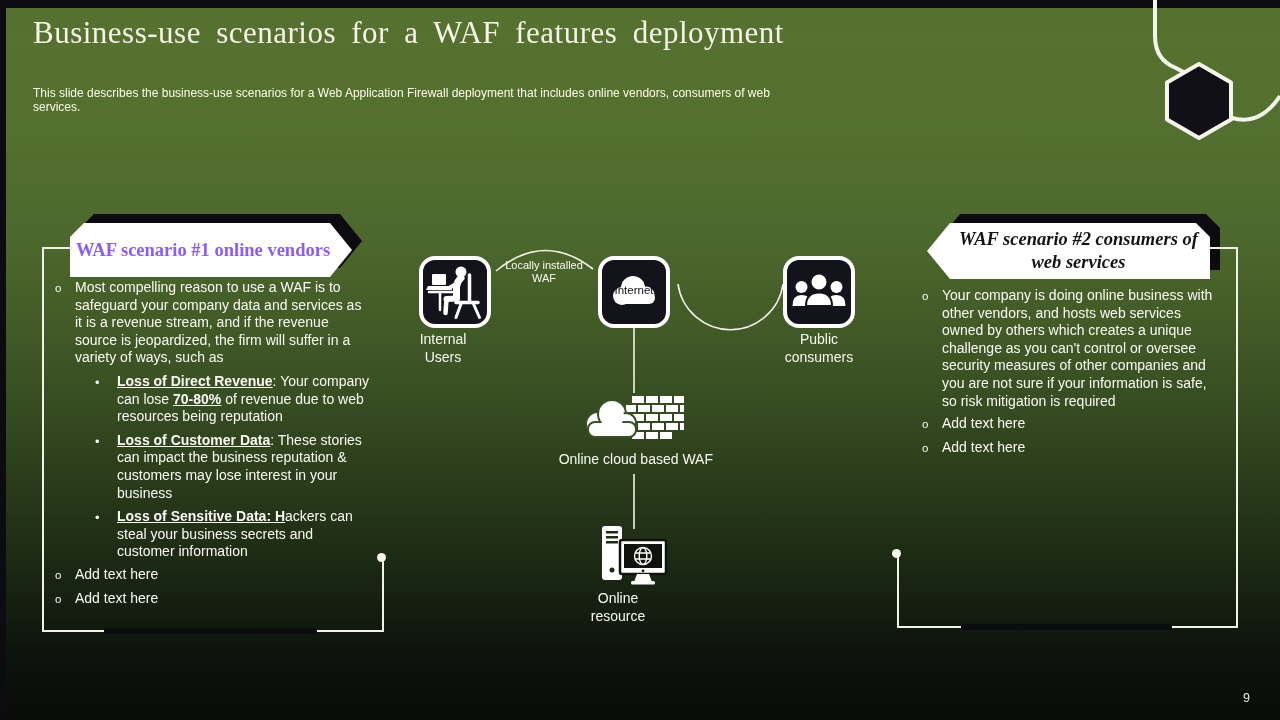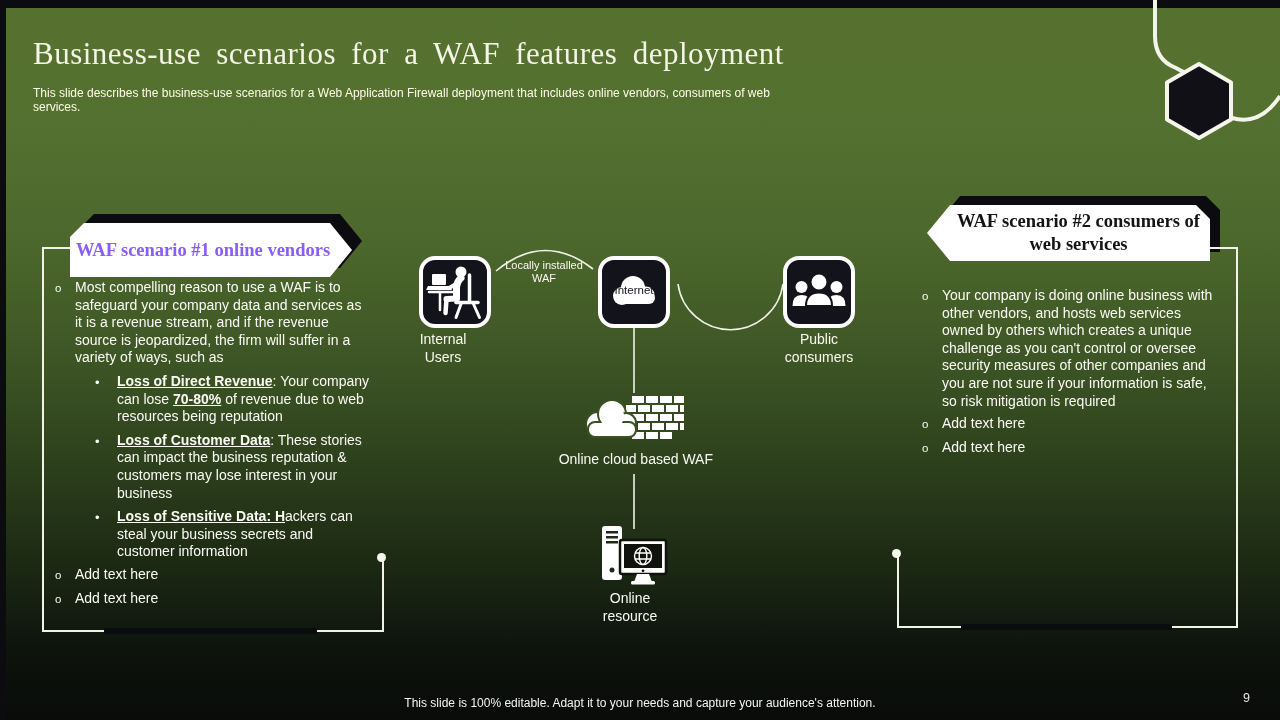--- a/index.html
+++ b/index.html
@@ -5,38 +5,38 @@
   html,body{margin:0;padding:0;background:#000;}
   #slide{
     position:relative;width:1280px;height:720px;overflow:hidden;
     font-family:"Liberation Sans","DejaVu Sans",sans-serif;
     background:linear-gradient(180deg,#56712f 0%,#547030 18%,#4c672c 34%,#3d5525 50%,#2c3f1c 65%,#1b2813 79%,#0e140d 90%,#090b09 100%);
   }
   .edge{position:absolute;background:#0c0c10;}
   #edge-top{left:0;top:0;width:1280px;height:8px;}
   #edge-left{left:0;top:0;width:6px;height:720px;}
 
-  #title{position:absolute;left:33px;top:36px;width:900px;
+  #title{position:absolute;left:33px;top:15px;width:900px;
     font-family:"Liberation Serif","DejaVu Serif",serif;font-size:31px;color:#f4f5e6;
     letter-spacing:.5px;word-spacing:7px;}
   #subtitle{position:absolute;left:33px;top:86px;width:760px;font-size:12px;color:#fdfde8;}
 
   
   .banner{position:absolute;}
   .banner .shadow,.banner .face{position:absolute;}
   .banner .shadow{background:#0b0b10;}
   .banner .face{background:#ffffff;}
   #banner1{left:60px;top:214px;width:310px;height:66px;}
   #banner1 .shadow{left:20px;top:0;width:282px;height:54px;
     clip-path:polygon(14px 0,calc(100% - 22px) 0,100% 50%,calc(100% - 22px) 100%,0 100%,0 14px);}
   #banner1 .face{left:10px;top:9px;width:282px;height:54px;
     clip-path:polygon(14px 0,calc(100% - 22px) 0,100% 50%,calc(100% - 22px) 100%,0 100%,0 14px);}
   #banner1 .face span{display:block;line-height:54px;text-align:center;padding-right:16px;
     font-family:"Liberation Serif","DejaVu Serif",serif;font-weight:bold;font-size:18.5px;color:#8b5cf6;white-space:nowrap;}
-  #banner2{left:922px;top:196px;width:302px;height:68px;}
+  #banner2{left:922px;top:214px;width:302px;height:68px;font-style:italic;}
   #banner2 .shadow{left:15px;top:0;width:283px;height:56px;
     clip-path:polygon(0 50%,23px 0,calc(100% - 14px) 0,100% 14px,100% 100%,23px 100%);}
   #banner2 .face{left:5px;top:9px;width:283px;height:56px;
     clip-path:polygon(0 50%,23px 0,calc(100% - 14px) 0,100% 14px,100% 100%,23px 100%);}
   #banner2 .face span{display:block;padding:5px 6px 0 26px;text-align:center;line-height:23px;
     font-family:"Liberation Serif","DejaVu Serif",serif;font-weight:bold;font-size:18.5px;color:#141414;}
 
   
   .panel{position:absolute;color:#fbfbf5;font-size:14px;line-height:17.6px;}
   #panel1{left:55px;top:279px;width:315px;}
@@ -265,18 +265,17 @@
       <circle cx="45" cy="46.8" r="1.4" fill="#10130c"></circle>
       <polygon points="39,50 51,50 54,58 36,58" fill="#ffffff"></polygon>
       <rect x="33" y="57" width="24" height="3.5" rx="1.5" fill="#ffffff"></rect>
     </svg>
   </div>
 
   <div class="dlabel" style="left:403px;top:330px;width:80px;">Internal Users</div>
   <div id="waf-link-label" style="left:505px;top:259px;width:78px;">Locally installed WAF</div>
   <div class="dlabel" style="left:769px;top:330px;width:100px;">Public consumers</div>
   <div class="dlabel" style="left:513px;top:450px;width:200px;text-align:right;">Online cloud based WAF</div>
-  <div class="dlabel" style="left:588px;top:589px;width:84px;">Online resource</div>
-
-  <div id="footer-note">This slide is 100% editable. Adapt it to your needs and capture your audience's attention.</div>
+  <div class="dlabel" style="left:576px;top:589px;width:84px;">Online resource</div>
+
   <div id="page-number">9</div>
 
 </div>
 
 </body></html>

